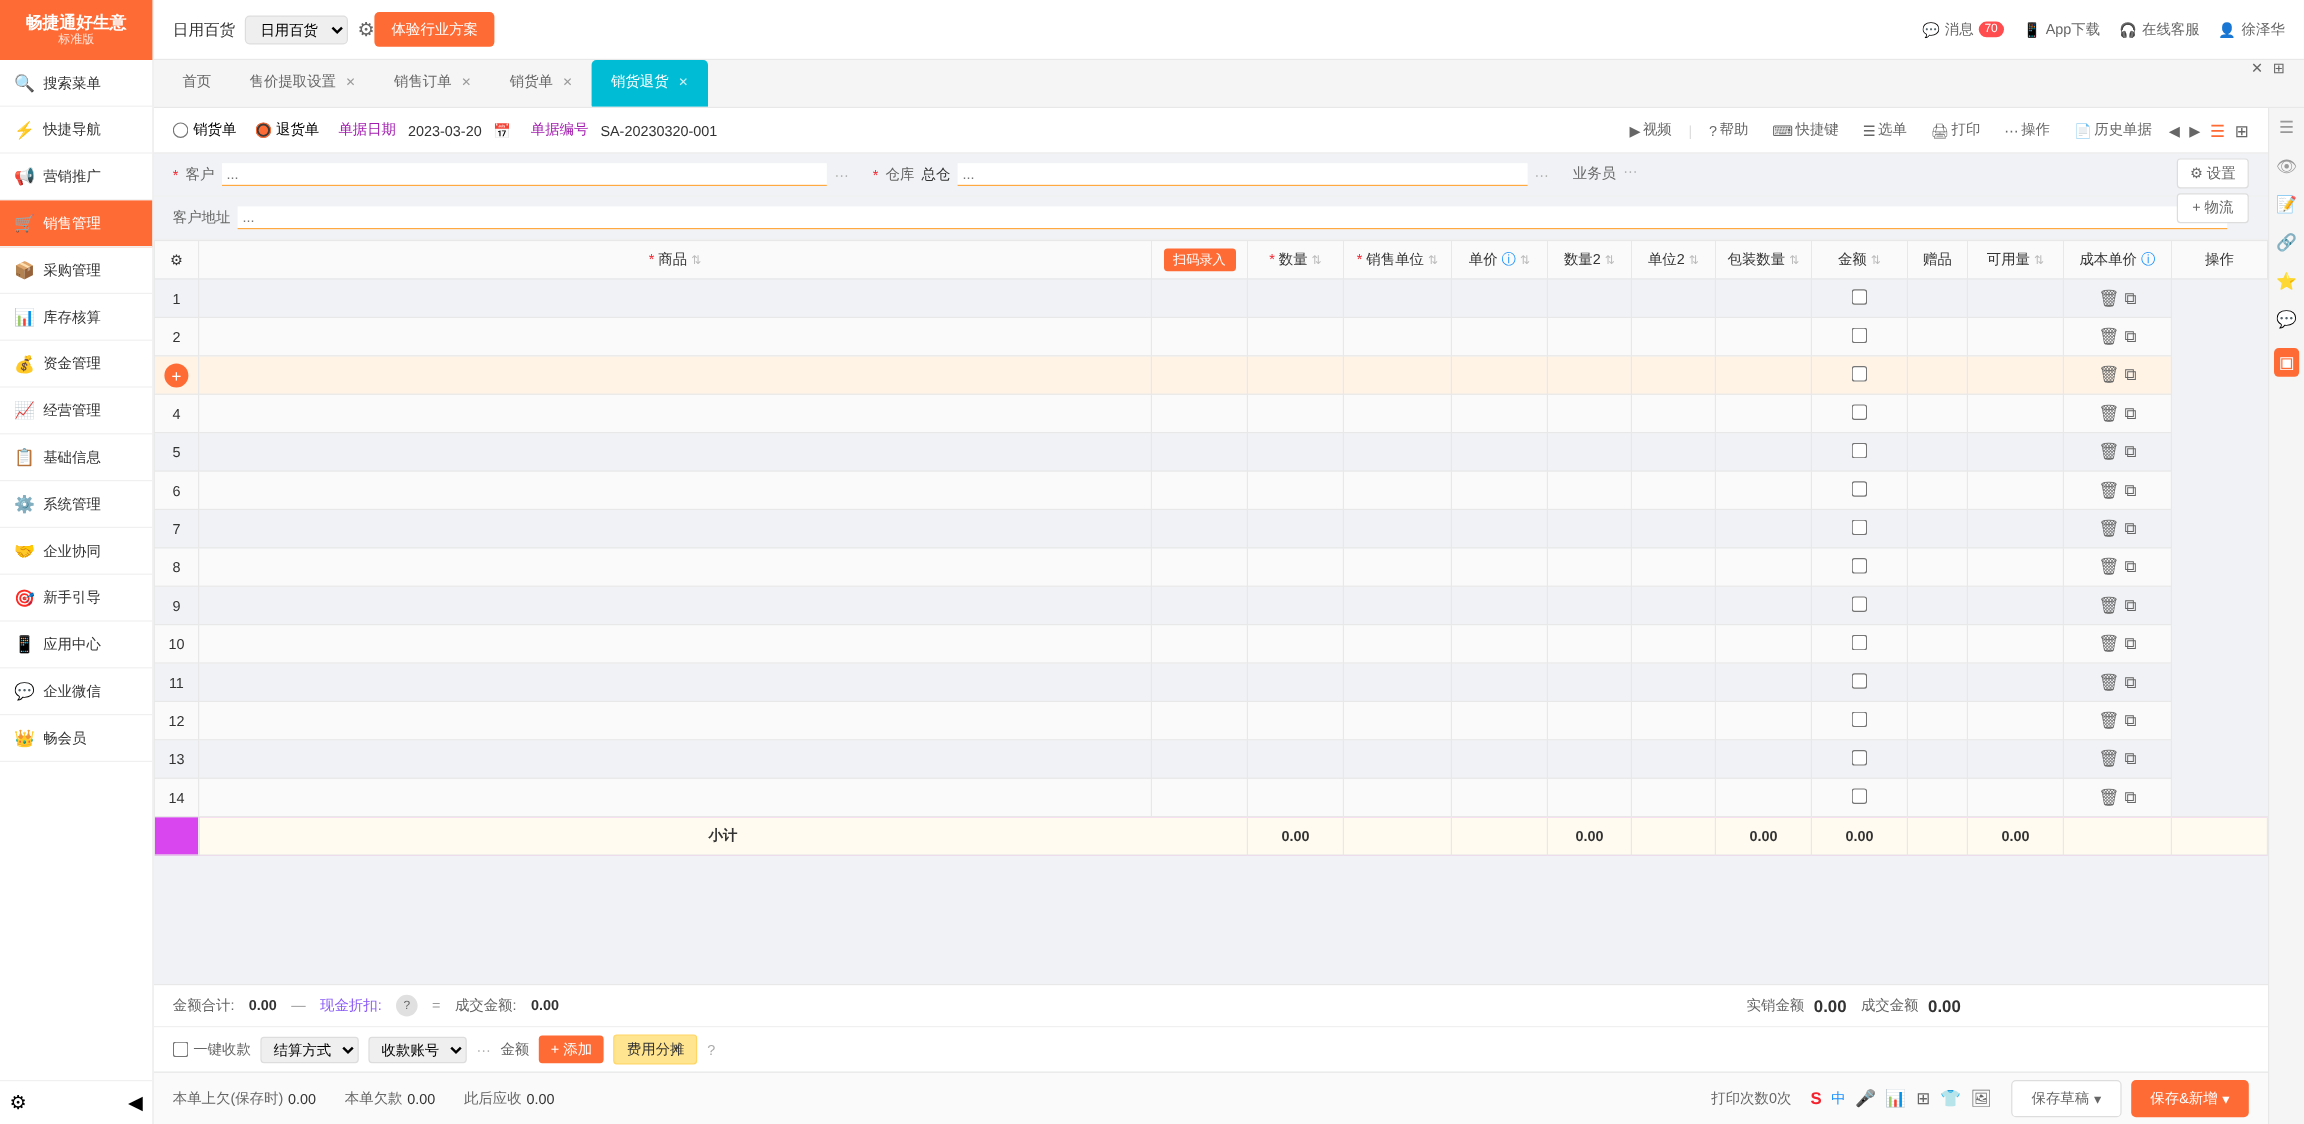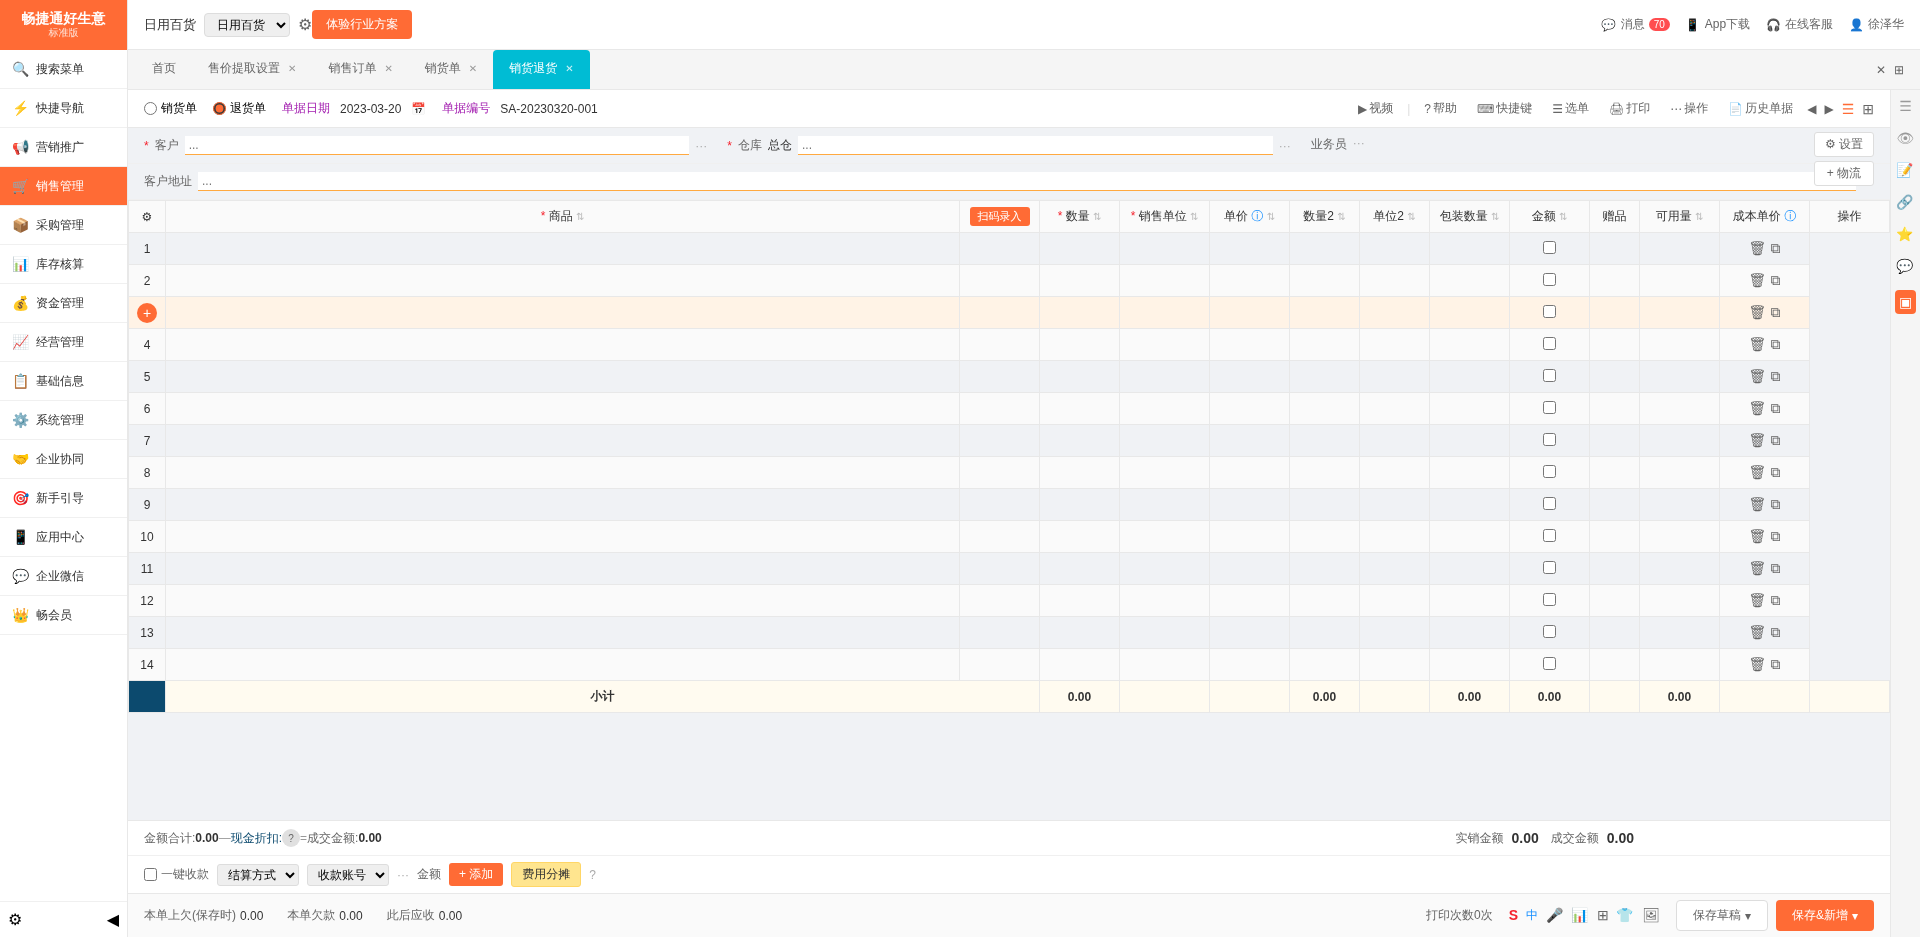--- a/index.html
+++ b/index.html
@@ -22,21 +22,21 @@
     
     .topbar { background: #fff; height: 50px; display: flex; align-items: center; padding: 0 16px; border-bottom: 1px solid #e8e8e8; flex-shrink: 0; }
     .topbar-left { display: flex; align-items: center; gap: 8px; }
     .topbar-select { border: 1px solid #ddd; padding: 3px 8px; border-radius: 4px; font-size: 12px; }
     .topbar-btn-experience { background: #ff6b35; color: white; border: none; padding: 6px 14px; border-radius: 4px; cursor: pointer; font-size: 12px; }
     .topbar-right { margin-left: auto; display: flex; align-items: center; gap: 16px; color: #666; }
     .topbar-right-item { display: flex; align-items: center; gap: 4px; cursor: pointer; }
     .notification-badge { background: #ff4d4f; color: white; border-radius: 10px; padding: 1px 5px; font-size: 10px; }
 
     
-    .tabbar { background: #f5f5f5; display: flex; align-items: center; border-bottom: 1px solid #e8e8e8; flex-shrink: 0; padding: 0 8px; }
+    .tabbar { background: #f5f5f5; display: flex; align-items: flex-start; border-bottom: 1px solid #e8e8e8; flex-shrink: 0; padding: 0 8px; }
     .tab { padding: 10px 16px; cursor: pointer; color: #666; font-size: 13px; display: flex; align-items: center; gap: 4px; border-bottom: 2px solid transparent; white-space: nowrap; }
     .tab.active { color: white; background: #00bcd4; border-radius: 4px 4px 0 0; border-bottom: 2px solid #00bcd4; }
     .tab .close-btn { font-size: 10px; color: rgba(255,255,255,0.8); margin-left: 4px; }
     .tab:not(.active) .close-btn { color: #999; }
     .tab-close { margin-left: auto; display: flex; align-items: center; gap: 8px; padding: 0 8px; }
 
     
     .form-header { padding: 8px 16px; border-bottom: 1px solid #e8e8e8; display: flex; align-items: center; gap: 16px; flex-shrink: 0; background: #fff; }
     .radio-group { display: flex; align-items: center; gap: 16px; }
     .radio-item { display: flex; align-items: center; gap: 4px; cursor: pointer; }
@@ -623,45 +623,45 @@
                 <td class="checkbox-cell"><input type="checkbox" style=""></td>
                 <td></td>
                 <td></td>
                 <td>
                   <div class="action-icons">
                     <span class="action-icon">🗑</span>
                     <span class="action-icon">⧉</span>
                   </div>
                 </td>
               </tr>
-              <tr style="background: #0c4a6e; font-weight: bold;">
+              <tr style="background: #d946ef; font-weight: bold;">
                 <td colspan="1"></td>
                 <td colspan="2" style="text-align: center; background: rgb(255, 251, 240);">小计</td>
                 <td style="background: rgb(255, 251, 240); text-align: center;">0.00</td>
                 <td style="background: rgb(255, 251, 240);"></td>
                 <td style="background: rgb(255, 251, 240);"></td>
                 <td style="background: rgb(255, 251, 240); text-align: center;">0.00</td>
                 <td style="background: rgb(255, 251, 240);"></td>
                 <td style="background: rgb(255, 251, 240); text-align: center;">0.00</td>
                 <td style="background: rgb(255, 251, 240); text-align: center;">0.00</td>
                 <td style="background: rgb(255, 251, 240);"></td>
                 <td style="background: rgb(255, 251, 240); text-align: center;">0.00</td>
                 <td style="background: rgb(255, 251, 240);"></td>
                 <td style="background: rgb(255, 251, 240);"></td>
               </tr>
             </tbody>
         </table>
       </div>
 
       <div style="border-top:1px solid #e8e8e8;background:#fff;flex-shrink:0;">
-        <div style="display:flex;align-items:center;padding:8px 16px;border-bottom:1px solid #f0f0f0;">
+        <div style="display:flex;align-items:center;padding:8px 16px;gap:12px;border-bottom:1px solid #f0f0f0;">
           <span style="color:#666;">金额合计:</span>
           <span style="color:#333;font-weight:bold;">0.00</span>
           <span style="color:#999;">—</span>
-          <span style="color:#0c4a6e;text-align:right;">现金折扣:</span>
+          <span style="color:#8b5cf6;text-align:right;">现金折扣:</span>
           <span style="width:18px;height:18px;background:#e0e0e0;border-radius:50%;display:inline-flex;align-items:center;justify-content:center;cursor:pointer;font-size:10px;color:#666;">?</span>
           <span style="color:#999;">=</span>
           <span style="color:#666;">成交金额:</span>
           <span style="color:#333;font-weight:bold;">0.00</span>
           <div style="margin-left:auto;display:flex;align-items:center;gap:12px;padding-right:240px;">
             <div style="display:flex;align-items:center;gap:8px;">
               <span style="color:#666;">实销金额</span>
               <span style="color:#333;font-size:14px;font-weight:bold;">0.00</span>
             </div>
             <div style="display:flex;align-items:center;gap:8px;">

